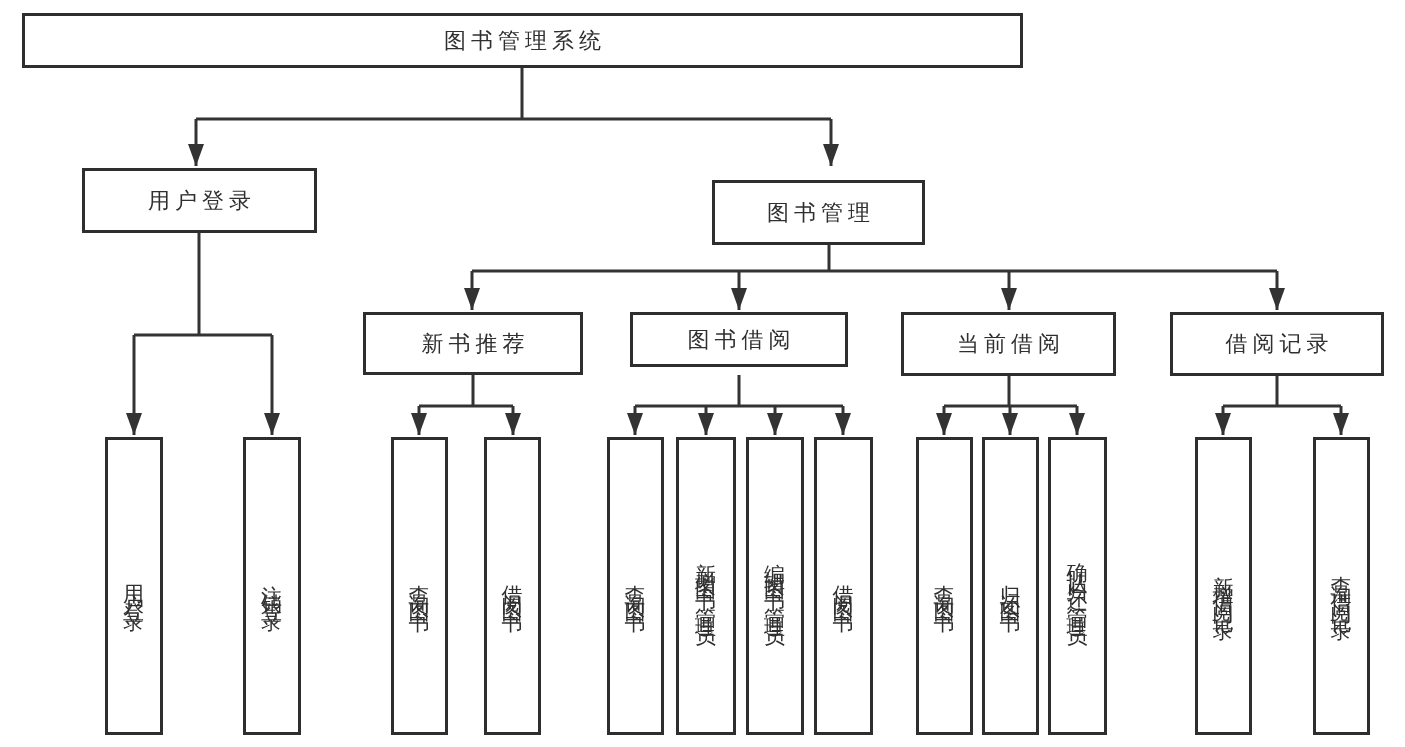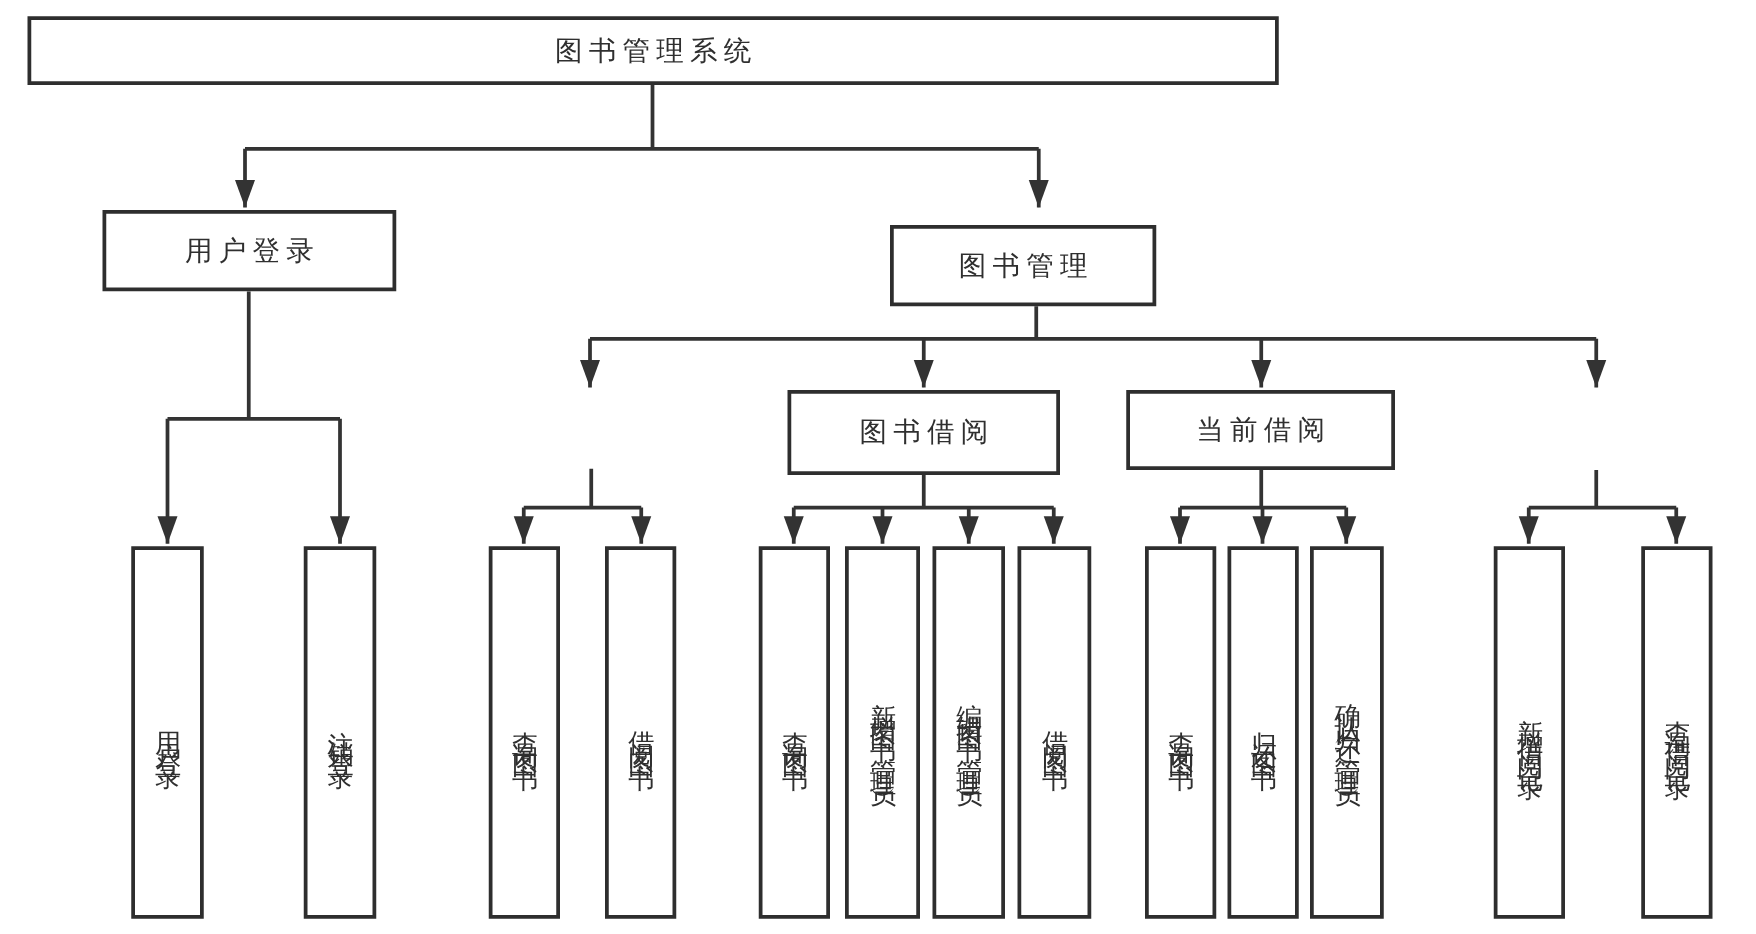--- a/index.html
+++ b/index.html
@@ -113,22 +113,24 @@
     <path class="connector" d="M1277,376 V406 M1223,406 H1341"></path>
     <line class="connector" x1="1223" y1="406" x2="1223" y2="435" marker-end="url(#arrowhead)"></line>
     <line class="connector" x1="1341" y1="406" x2="1341" y2="435" marker-end="url(#arrowhead)"></line>
   </svg>
 
   <div class="node hnode" style="left:22px;top:13px;width:1001px;height:55px;">图书管理系统</div>
 
   <div class="node hnode" style="left:82px;top:168px;width:235px;height:65px;">用户登录</div>
   <div class="node hnode" style="left:712px;top:168px;width:213px;height:65px;margin-top:12px;">图书管理</div>
 
-  <div class="node hnode" style="left:630px;top:312px;width:218px;height:68px;">图书借阅</div>
+  <div class="node hnode" style="left:363px;top:312px;width:220px;height:63px;">新书推荐</div>
+  <div class="node hnode" style="left:630px;top:312px;width:218px;height:55px;">图书借阅</div>
   <div class="node hnode" style="left:901px;top:312px;width:215px;height:64px;text-align:right;">当前借阅</div>
+  <div class="node hnode" style="left:1170px;top:312px;width:214px;height:64px;">借阅记录</div>
 
   <div class="node vnode" style="left:105px;top:437px;width:58px;height:298px;">
     <span>用户登录</span>
   </div>
   <div class="node vnode" style="left:243px;top:437px;width:58px;height:298px;">
     <span>注销登录</span>
   </div>
 
   <div class="node vnode" style="left:391px;top:437px;width:57px;height:298px;">
     <span>查询图书</span>

